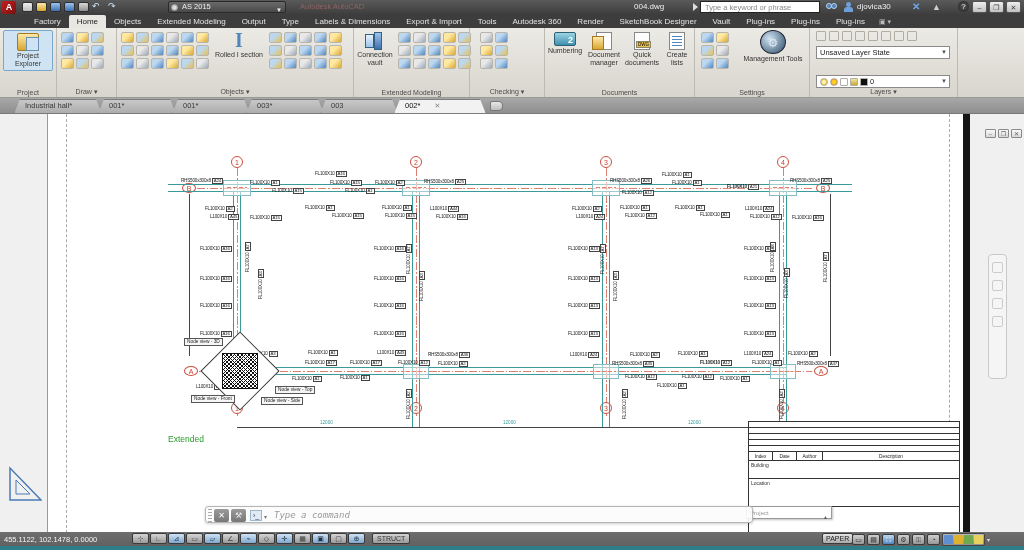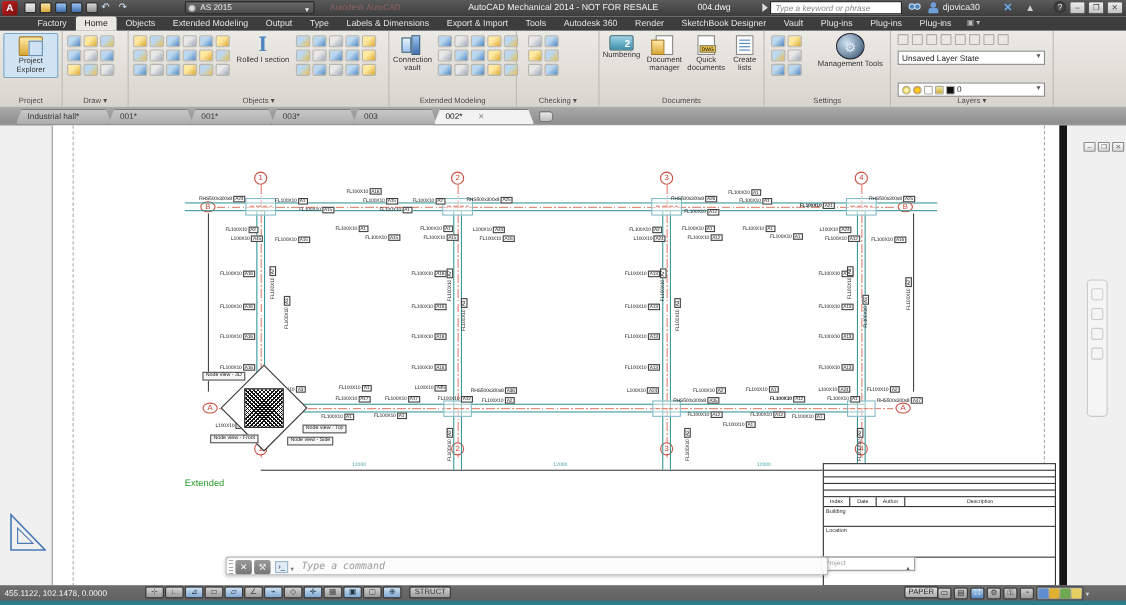--- a/index.html
+++ b/index.html
@@ -20,21 +20,21 @@
   .qat-ic.undo,.qat-ic.redo { background:none; border:none; color:#cfe3f5; font-size:9px; line-height:9px; width:13px; }
   #wsbox { position:absolute; left:168px; top:1px; width:118px; height:12px; background:linear-gradient(#6a6a6a,#4a4a4a);
     border:1px solid #2a2a2a; border-radius:2px; color:#eee; font-size:7.5px; line-height:10px; padding-left:13px; }
   #wsbox .gear { position:absolute; left:2px; top:2px; width:7px; height:7px; border-radius:50%;
     background:radial-gradient(#ddd 30%, #888 70%); }
   #wsbox .car { position:absolute; right:3px; top:3px; font-size:6px; }
   #ghost-title { position:absolute; left:300px; top:2px; color:#c77; opacity:.5; font-size:7.5px; }
   #app-title { position:absolute; left:0; top:2px; width:100%; text-align:center; font-size:8px; color:#f0f0f0; }
   #doc-title { position:absolute; left:634px; top:2px; font-size:8px; color:#f0f0f0; }
   #searchbox { position:absolute; left:700px; top:1px; width:120px; height:12px; background:#fff; border:1px solid #222;
-    color:#888; font-style:italic; font-size:7.5px; line-height:11px; padding-left:4px; }
+    color:#888; font-size:7.5px; line-height:11px; padding-left:4px; }
   #search-go { position:absolute; left:693px; top:3px; width:0; height:0; border-left:5px solid #ddd; border-top:4px solid transparent; border-bottom:4px solid transparent; }
   #binoc { left:826px; top:3px; width:10px; height:7px; }
   #binoc i { position:absolute; width:6px; height:6px; border:1px solid #bcd6ee; border-radius:50%; background:#4e7fb5; }
   #binoc i:last-child { left:5px; }
   #user-ic { position:absolute; left:844px; top:2px; width:9px; height:10px; }
   #user-ic .h { position:absolute; left:2px; top:0; width:5px; height:5px; border-radius:50%; background:#6f9fd8; }
   #user-ic .b { position:absolute; left:0; top:5px; width:9px; height:5px; border-radius:3px 3px 0 0; background:#6f9fd8; }
   #username { position:absolute; left:857px; top:2px; font-size:8px; color:#f0f0f0; }
   #xchg { position:absolute; left:912px; top:1px; color:#6fa8e8; font-weight:bold; font-size:10px; }
   #a360 { position:absolute; left:932px; top:2px; color:#cfcfcf; font-size:9px; }
@@ -195,21 +195,20 @@
     <div class="qat-ic print"></div>
     <div class="qat-ic undo">↶</div>
     <div class="qat-ic redo">↷</div>
   </div>
   <div id="wsbox">
     <span class="gear"></span>
     <span>AS 2015</span>
     <span class="car">▼</span>
   </div>
   <div id="ghost-title">Autodesk AutoCAD</div>
-  <div id="app-title">AutoCAD Mechanical 2014 - NOT FOR RESALE</div>
   <div id="doc-title">004.dwg</div>
   <div id="search-go"></div>
   <div id="searchbox">Type a keyword or phrase</div>
   <div id="binoc" class="abs">
       <i></i>
       <i></i>
     </div>
   <div id="user-ic">
       <span class="h"></span>
       <span class="b"></span>

